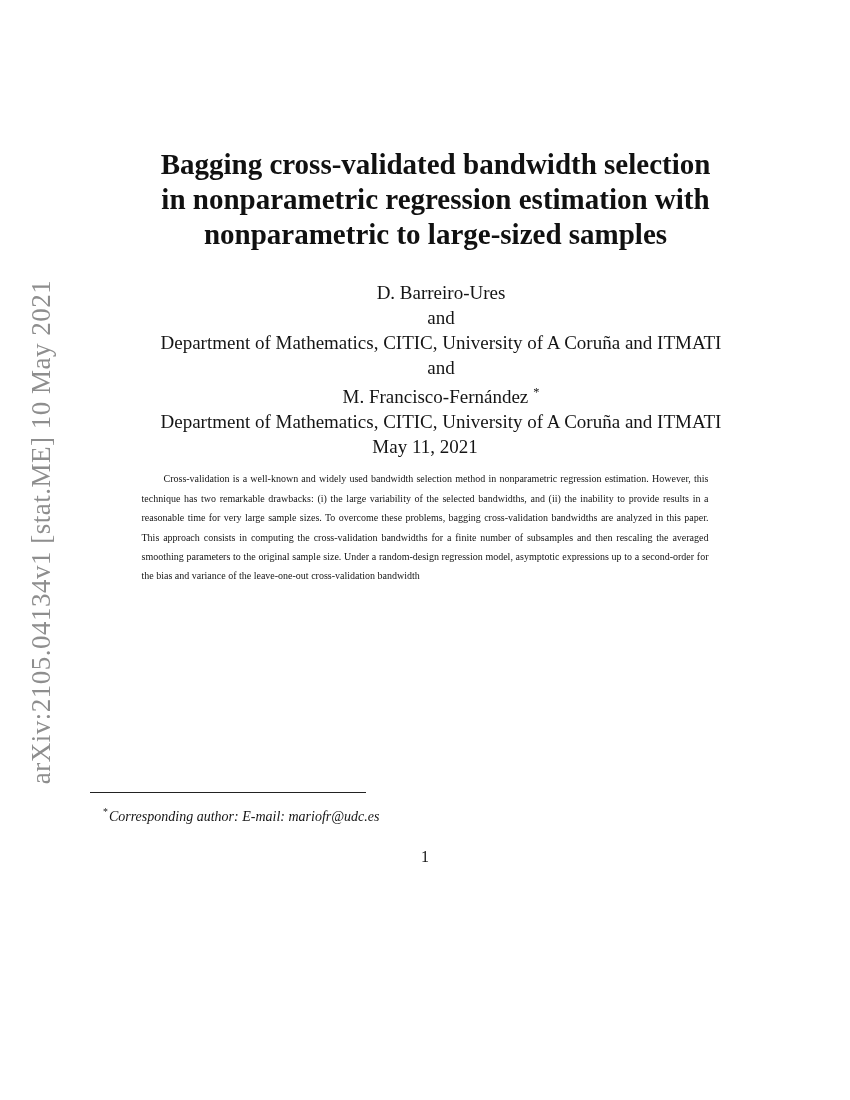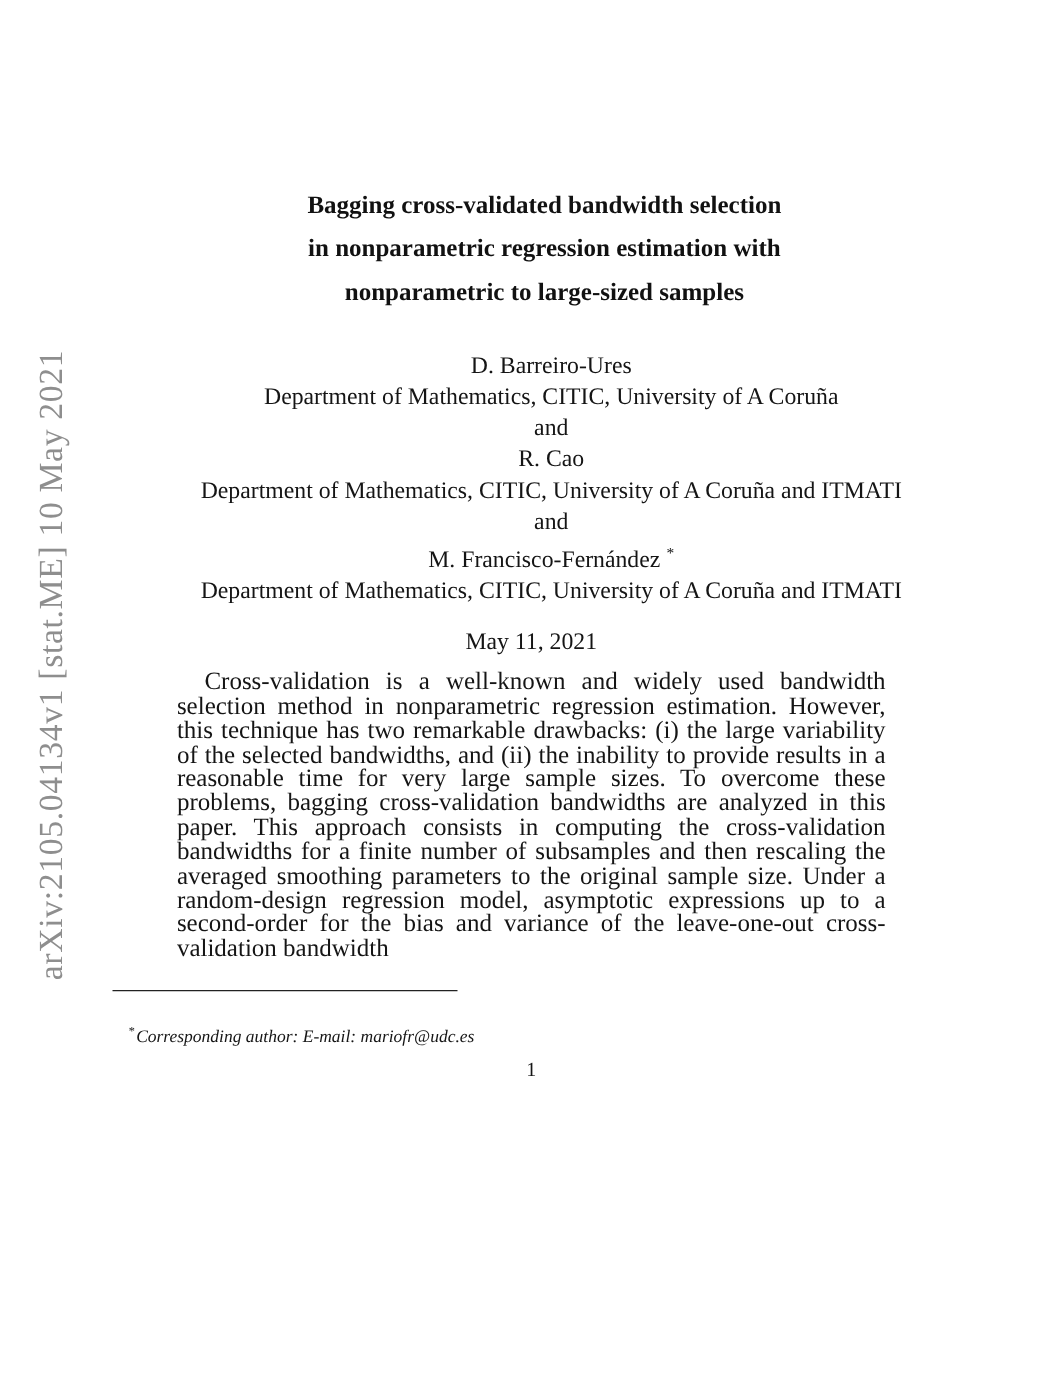--- a/index.html
+++ b/index.html
@@ -31,75 +31,75 @@
     white-space: nowrap;
     font-size: 27px;
     letter-spacing: 0.5px;
     color: #8e8e8e;
   }
 
   .title {
     margin-top: 147px;
     text-align: center;
     font-weight: bold;
-    font-size: 20px;
+    font-size: 29px;
     line-height: 35px;
     color: #111111;
     padding-left: 21px;
   }
 
   .author-block {
     margin-top: 28px;
     text-align: center;
     font-size: 19px;
     line-height: 25px;
     padding-left: 32px;
   }
   .author-name sup {
     font-size: 0.65em;
     margin-left: 5px;
   }
 
   .date-line {
-    margin-top: 16px;
+    margin-top: 0;
     text-align: center;
     font-size: 19px;
     line-height: 25px;
   }
 
   .abstract-heading {
     margin-top: 70px;
     text-align: center;
     font-weight: bold;
     font-size: 15.5px;
     line-height: 20px;
   }
 
   .abstract-body {
     width: 567px;
     margin: 10px auto 0 auto;
-    font-size: 20px;
+    font-size: 10px;
     line-height: 19.4px;
     text-align: justify;
     text-indent: 22px;
   }
 
   .footnote-area {
     position: absolute;
     top: 792px;
     left: 90px;
     width: 660px;
   }
   .footnote-rule {
     width: 276px;
     border-top: 1.2px solid #222222;
     height: 0;
   }
   .footnote-text {
-    margin-top: 24px;
+    margin-top: 10px;
     padding-left: 13px;
     font-style: italic;
     font-size: 14px;
     line-height: 18px;
   }
   .footnote-text sup {
     font-size: 0.7em;
     font-style: normal;
     margin-right: 1px;
   }
@@ -123,26 +123,22 @@
   <div class="title">
     <div>Bagging cross-validated bandwidth selection</div>
     <div>in nonparametric regression estimation with</div>
     <div>nonparametric to large-sized samples</div>
   </div>
 
   <div class="author-block">
     <div class="author-name">
       <span>D. Barreiro-Ures</span>
     </div>
-    <div class="author-affil">Department of Mathematics, CITIC, University of A Coruña</div>
     <div class="author-sep">and</div>
 
-    <div class="author-name">
-      <span>R. Cao</span>
-    </div>
     <div class="author-affil">Department of Mathematics, CITIC, University of A Coruña and ITMATI</div>
     <div class="author-sep">and</div>
 
     <div class="author-name">
       <span>M. Francisco-Fernández</span><sup>*</sup>
     </div>
     <div class="author-affil">Department of Mathematics, CITIC, University of A Coruña and ITMATI</div>
   </div>
 
   <div class="date-line">May 11, 2021</div>

